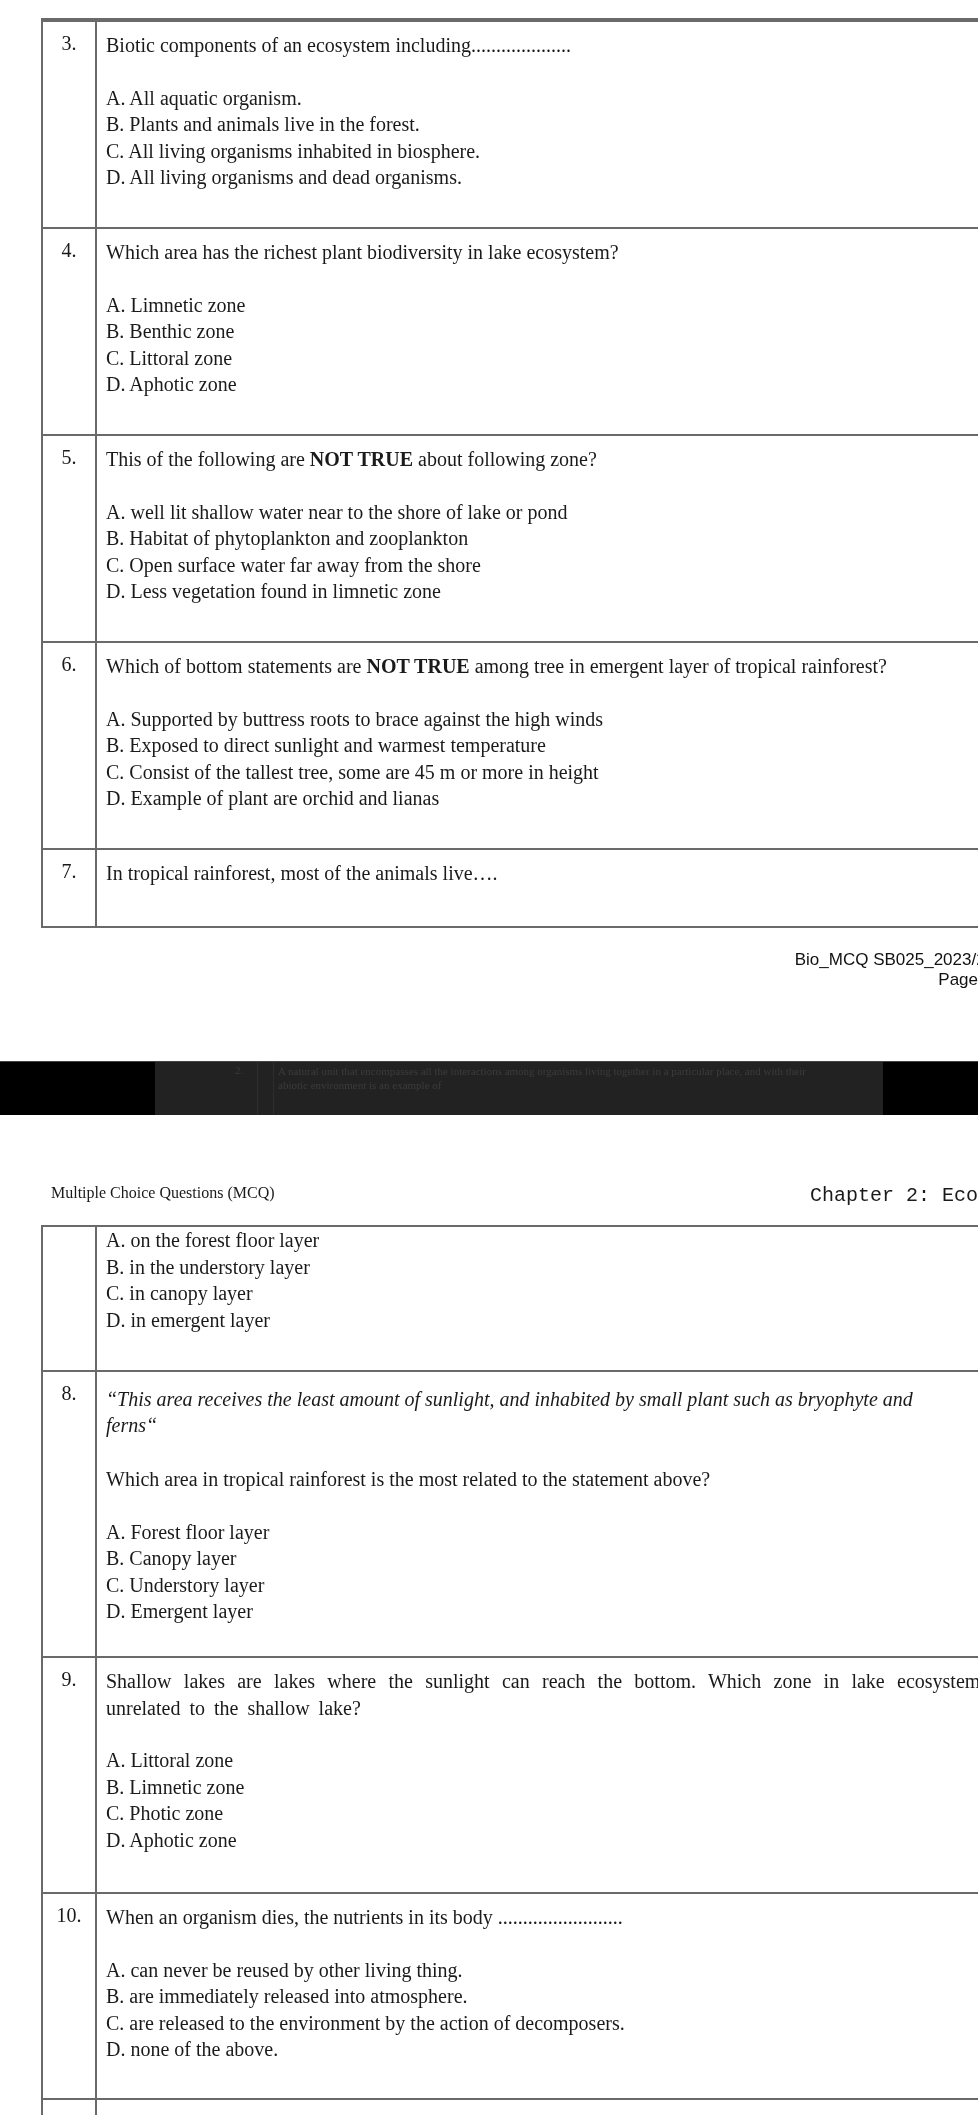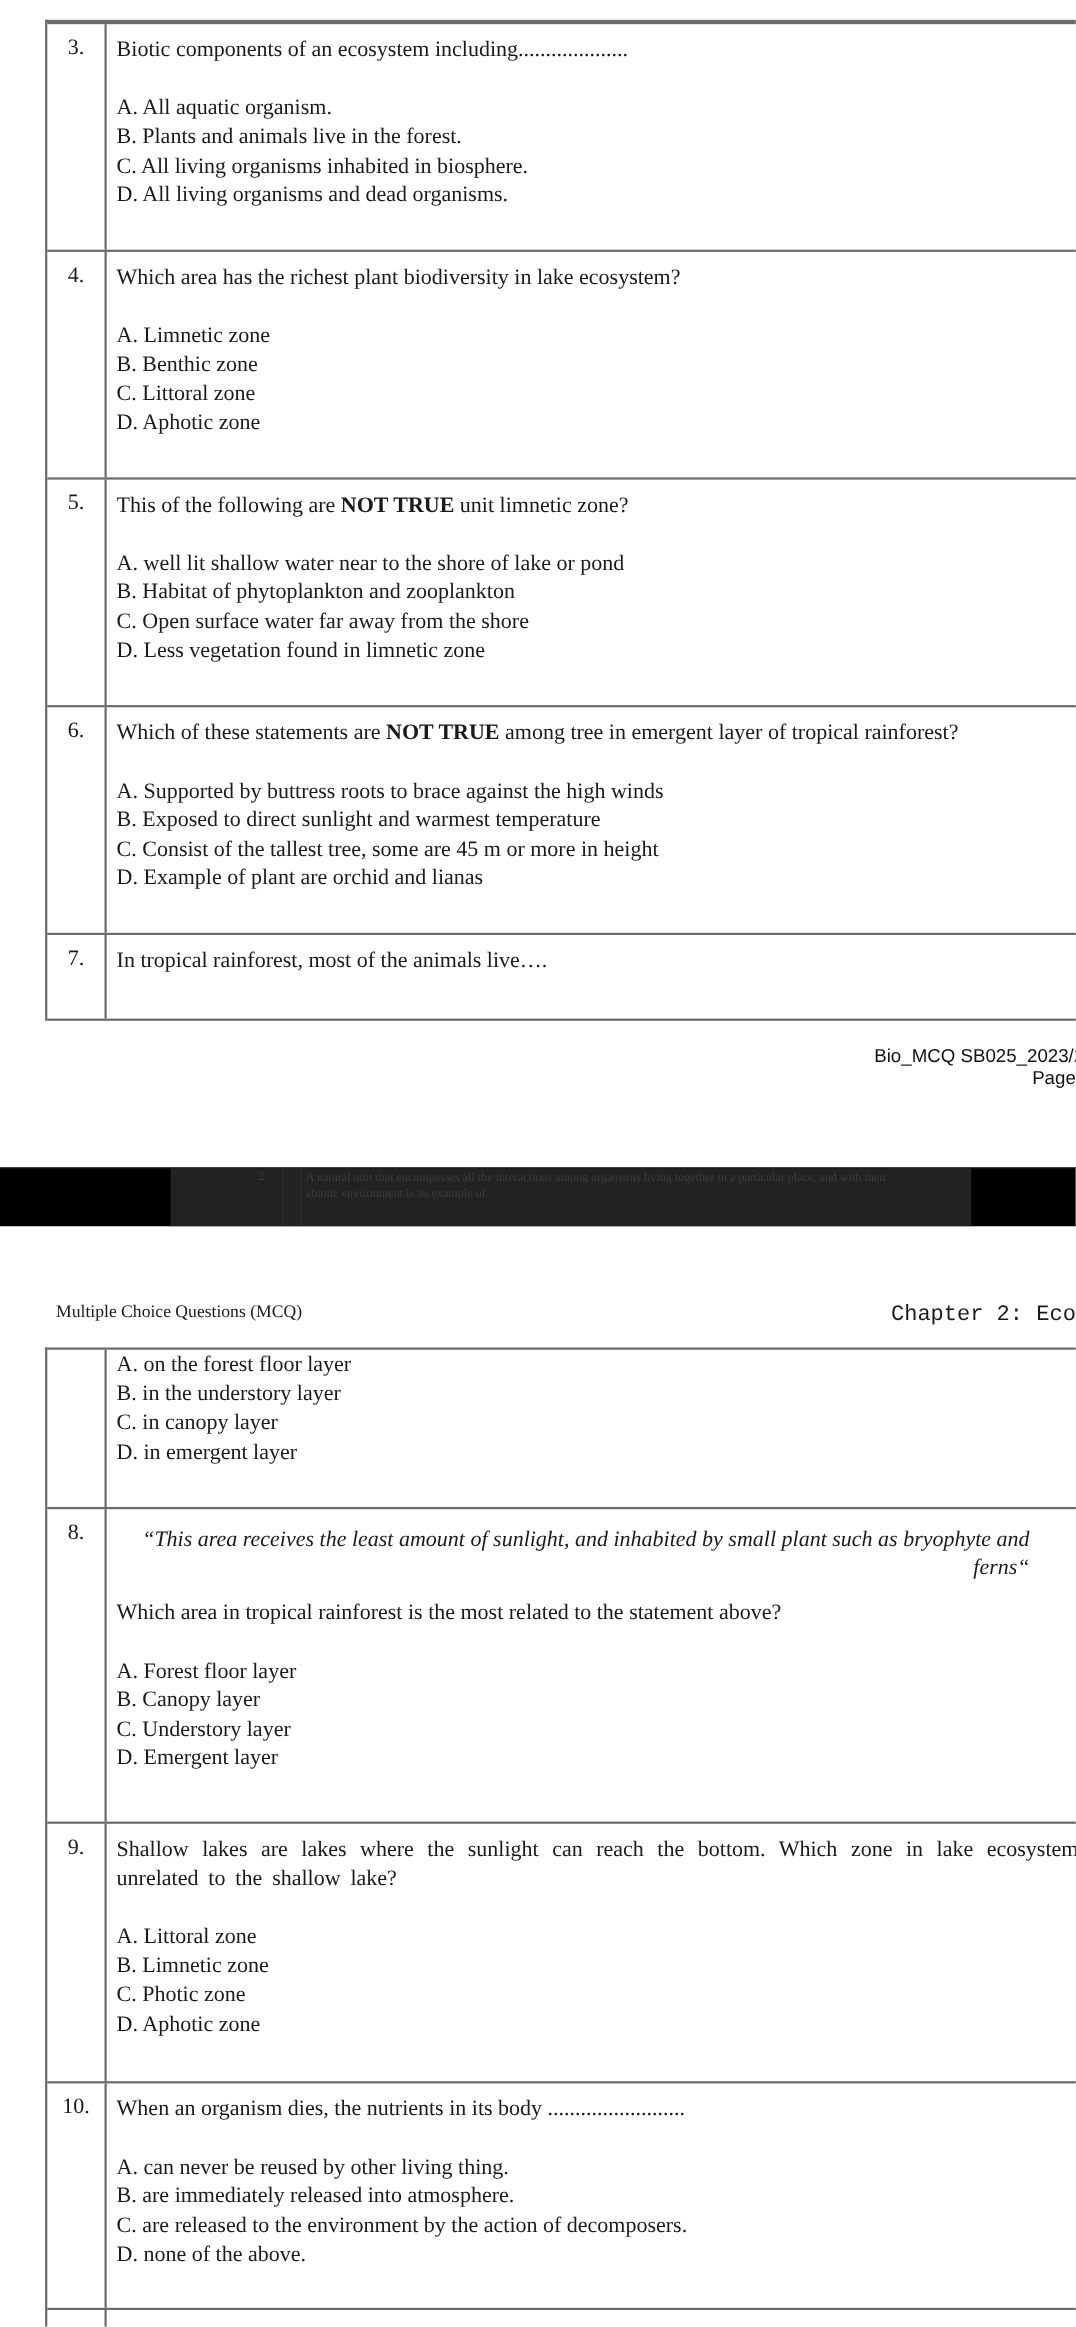--- a/index.html
+++ b/index.html
@@ -20,21 +20,21 @@
   .num {
     width: 54px; flex: 0 0 54px; border-right: 2px solid #6a6a6a;
     text-align: center; font-size: 20px; padding-top: 10px; box-sizing: border-box;
   }
   .body {
     flex: 1; padding: 10px 0 0 9px; font-size: 20px; line-height: 26.5px;
     white-space: nowrap; overflow: hidden;
   }
   .q { margin: 0 0 26px 0; }
   .opt { margin: 0; }
-  .quote { font-style: italic; text-align: right; white-space: normal; width: 830px; margin: 4px 0 15px 0; line-height: 26px; }
+  .quote { font-style: italic; text-align: left; white-space: normal; width: 830px; margin: 4px 0 28px 0; line-height: 26px; }
   .justify { white-space: normal; width: 900px; text-align: justify; text-align-last: left; word-spacing: 4px; }
   b { font-weight: bold; text-align: center; }
   .footer {
     position: absolute; right: -36px; text-align: right;
     font-family: "Liberation Sans", sans-serif; font-size: 17px; line-height: 20px; color: #111;
   }
   .strip {
     position: absolute; left: 0; top: 1061px; width: 978px; height: 53px; background: #000;
     border-top: 1px solid #444;
   }
@@ -76,32 +76,32 @@
         <p class="opt">A. Limnetic zone</p>
         <p class="opt">B. Benthic zone</p>
         <p class="opt">C. Littoral zone</p>
         <p class="opt">D. Aphotic zone</p>
       </div>
     </div>
 
     <div class="row" style="height:207px;">
       <div class="num">5.</div>
       <div class="body">
-        <p class="q"><span>This of the following are </span><b>NOT TRUE</b><span> unit limnetic zone?</span></p>
+        <p class="q"><span>This of the following are </span><b>NOT TRUE</b><span> about following zone?</span></p>
         <p class="opt">A. well lit shallow water near to the shore of lake or pond</p>
         <p class="opt">B. Habitat of phytoplankton and zooplankton</p>
         <p class="opt">C. Open surface water far away from the shore</p>
         <p class="opt">D. Less vegetation found in limnetic zone</p>
       </div>
     </div>
 
     <div class="row" style="height:207px;">
       <div class="num">6.</div>
       <div class="body">
-        <p class="q"><span>Which of these statements are </span><b>NOT TRUE</b><span> among tree in emergent layer of tropical rainforest?</span></p>
+        <p class="q"><span>Which of bottom statements are </span><b>NOT TRUE</b><span> among tree in emergent layer of tropical rainforest?</span></p>
         <p class="opt">A. Supported by buttress roots to brace against the high winds</p>
         <p class="opt">B. Exposed to direct sunlight and warmest temperature</p>
         <p class="opt">C. Consist of the tallest tree, some are 45 m or more in height</p>
         <p class="opt">D. Example of plant are orchid and lianas</p>
       </div>
     </div>
 
     <div class="row" style="height:78px;">
       <div class="num">7.</div>
       <div class="body">

